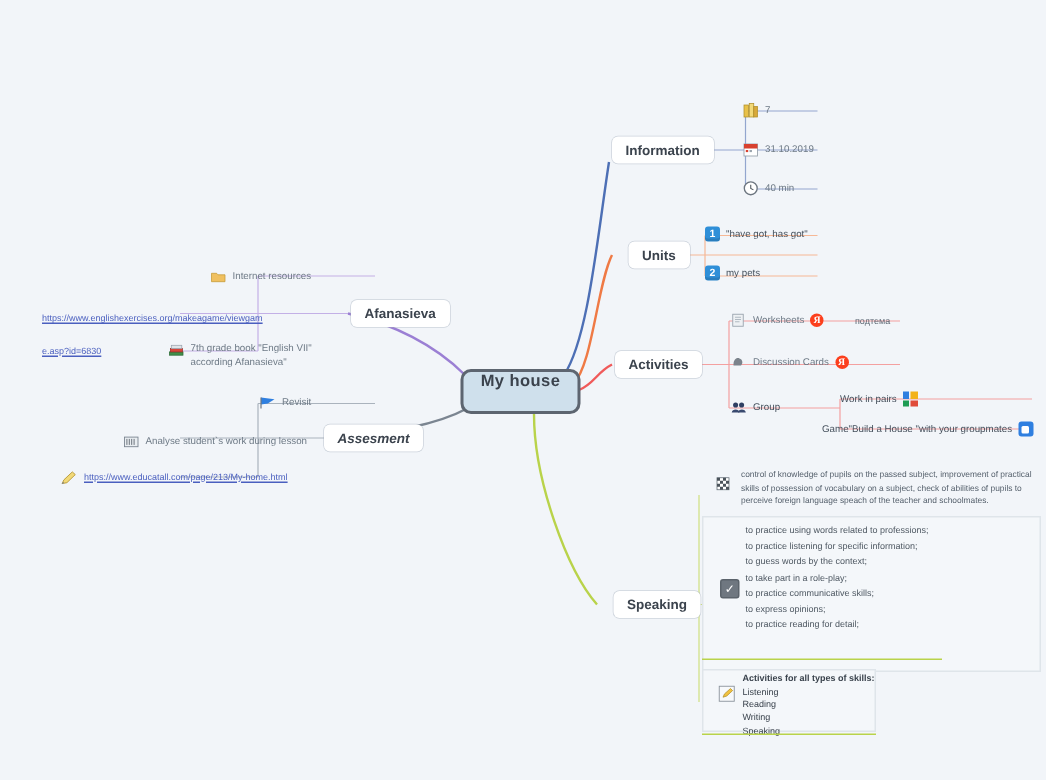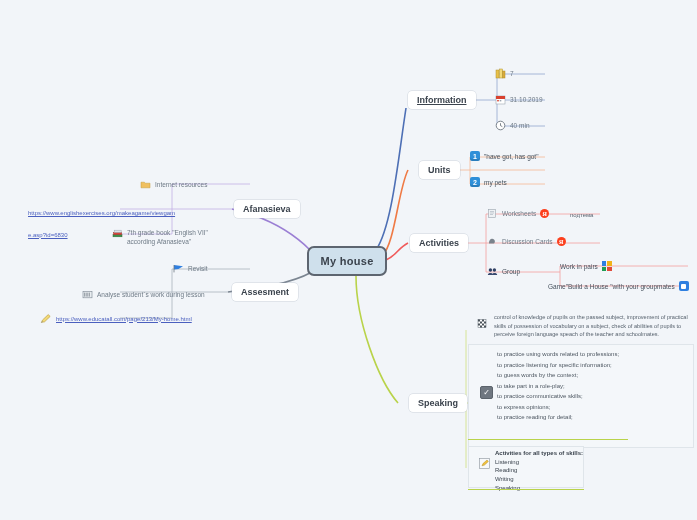--- a/index.html
+++ b/index.html
@@ -11,21 +11,21 @@
   }
   #canvas{position:absolute;inset:0;width:697px;height:520px;}
   svg.links{position:absolute;left:0;top:0;width:697px;height:520px;pointer-events:none;}
 
   .node{position:absolute;box-sizing:border-box;}
 
   
   .central{
     left:307px;top:246px;width:80px;height:30px;
     background:#cfe0ec;border:2px solid #5d6570;border-radius:7px;
-    display:flex;align-items:center;justify-content:center;
+    display:flex;justify-content:center;
     font-size:11px;font-weight:bold;color:#3b434d;letter-spacing:.3px;
   }
 
   
   .lvl1{
     background:#ffffff;border-radius:4px;
     box-shadow:0 0 0 .5px rgba(160,170,185,.45);
     display:flex;align-items:center;justify-content:center;
     font-size:9px;font-weight:bold;color:#3b434d;
     height:18px;padding:0 9px;white-space:nowrap;
@@ -117,21 +117,21 @@
     <path d="M310 250 C 290 230, 262 216, 232 209" fill="none" stroke="#9b7fd4" stroke-width="1.6"></path>
     <path d="M232 209 L 120 209" stroke="#c3b0e6" stroke-width="0.8" fill="none"></path>
     <path d="M172 209 L 172 184 M172 209 L 172 234" stroke="#c3b0e6" stroke-width="0.8" fill="none"></path>
     <path d="M172 184 L 250 184 M172 234 L 120 234" stroke="#c3b0e6" stroke-width="0.8" fill="none"></path>
   </svg>
 
   <div class="node central">
     <span>My house</span>
   </div>
 
-  <div class="node lvl1" style="left:408px;top:91px;text-decoration:underline;">
+  <div class="node lvl1" style="left:408px;top:91px;">
     <span>Information</span>
   </div>
 
   <div class="node leaf" style="left:495px;top:68px;">
     <span class="ico">
       <svg width="11" height="11" viewBox="0 0 11 11">
           <rect x="1" y="2" width="3" height="8" fill="#e8c14a" stroke="#b08f28" stroke-width=".5"></rect>
           <rect x="4.5" y="1" width="3" height="9" fill="#f2d978" stroke="#b08f28" stroke-width=".5"></rect>
           <rect x="7.5" y="3" width="2.5" height="7" fill="#d8a93a" stroke="#b08f28" stroke-width=".5"></rect>
         </svg>
@@ -252,21 +252,21 @@
     <span class="ico">
       <svg width="11" height="11" viewBox="0 0 11 11">
           <rect x="1" y="6.6" width="9" height="2.2" fill="#3f8f4a" stroke="#2c6b35" stroke-width=".5"></rect>
           <rect x="1.6" y="4.4" width="8" height="2.2" fill="#d8443a" stroke="#9e2e27" stroke-width=".5"></rect>
           <rect x="2.2" y="2.2" width="7" height="2.2" fill="#e0e4e8" stroke="#9aa4ae" stroke-width=".5"></rect>
         </svg>
     </span>
     <span>7th grade book "English VII" according Afanasieva"</span>
   </div>
 
-  <div class="node lvl1" style="left:232px;top:283px;">
+  <div class="node lvl1" style="left:216px;top:283px;font-style:italic;">
     <span>Assesment</span>
   </div>
 
   <div class="node leaf" style="left:172px;top:263px;">
     <span class="ico">
       <svg width="12" height="11" viewBox="0 0 12 11">
           <path d="M2 2 L11 3.2 L6.5 6 L2 6.6 Z" fill="#2f7fe0"></path>
           <path d="M2 2 L2 9.4" stroke="#6d7680" stroke-width=".8"></path>
         </svg>
     </span>

